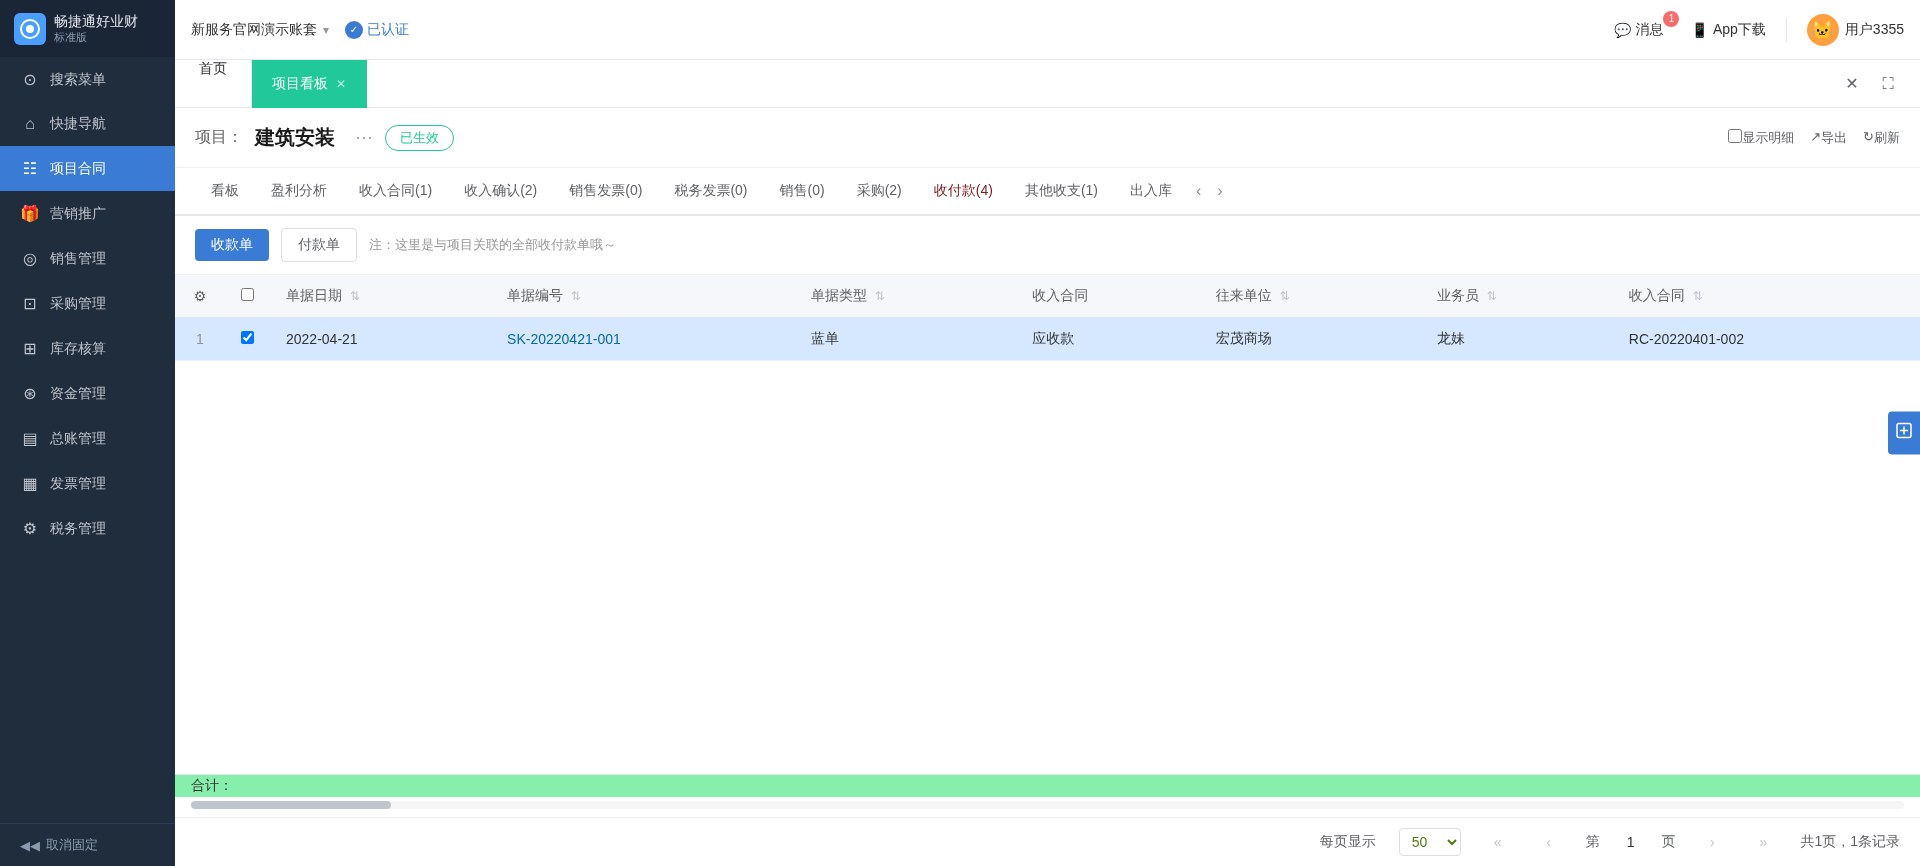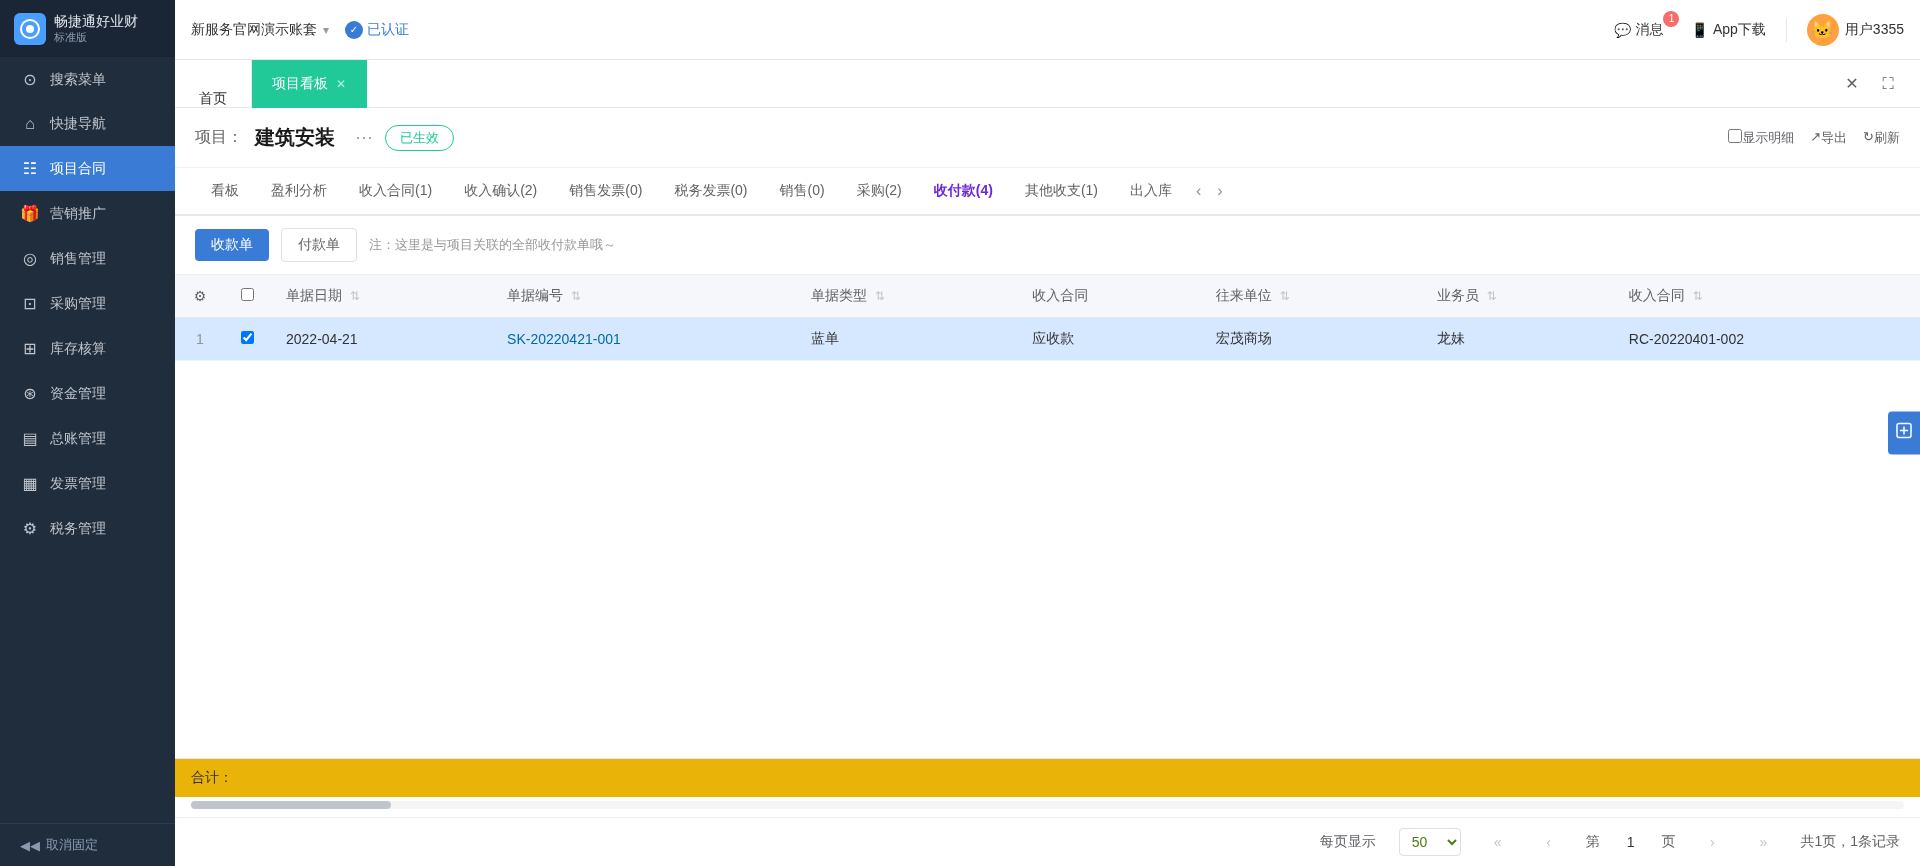--- a/index.html
+++ b/index.html
@@ -198,21 +198,21 @@
     }
     .tab-close {
       margin-left: 8px;
       font-size: 12px;
       opacity: 0.7;
     }
     .tab-home {
       padding: 0 24px;
       height: 48px;
       display: flex;
-      align-items: flex-end;
+      align-items: flex-start;
       cursor: pointer;
       font-size: 14px;
       color: #333;
       border-right: 1px solid #e4e7ed;
     }
     .tabs-actions {
       margin-left: auto;
       display: flex;
       align-items: center;
       gap: 4px;
@@ -304,21 +304,21 @@
     .sub-nav::-webkit-scrollbar { height: 0; }
     .sub-nav-item {
       padding: 14px 16px;
       cursor: pointer;
       font-size: 14px;
       color: #606266;
       white-space: nowrap;
       border-bottom: 2px solid transparent;
       margin-bottom: -2px;
     }
-    .sub-nav-item.active { color: #6d28d9; border-bottom-color: #3a7bd5; font-weight: 700; }
+    .sub-nav-item.active { color: #7f1d1d; border-bottom-color: #3a7bd5; font-weight: 400; }
     .sub-nav-arrow {
       padding: 8px;
       cursor: pointer;
       color: #909399;
       font-size: 16px;
     }
 
     
     .filter-bar {
       display: flex;
@@ -382,23 +382,23 @@
       padding: 12px 16px;
       color: #333;
       white-space: nowrap;
     }
     .link-text { color: #0369a1; cursor: pointer; }
     .row-num { color: #909399; text-align: center; }
     .checkbox-cell { text-align: center; }
 
     
     .table-footer {
-      background: #eab308;
+      background: #86efac;
       border-top: 1px solid #e4e7ed;
-      padding: 10px 16px;
+      padding: 2px 16px;
       font-size: 14px;
       color: #333;
     }
     .total-label { font-weight: 500; }
 
     
     .scrollbar-row {
       background: white;
       padding: 4px 16px 8px;
       display: flex;

